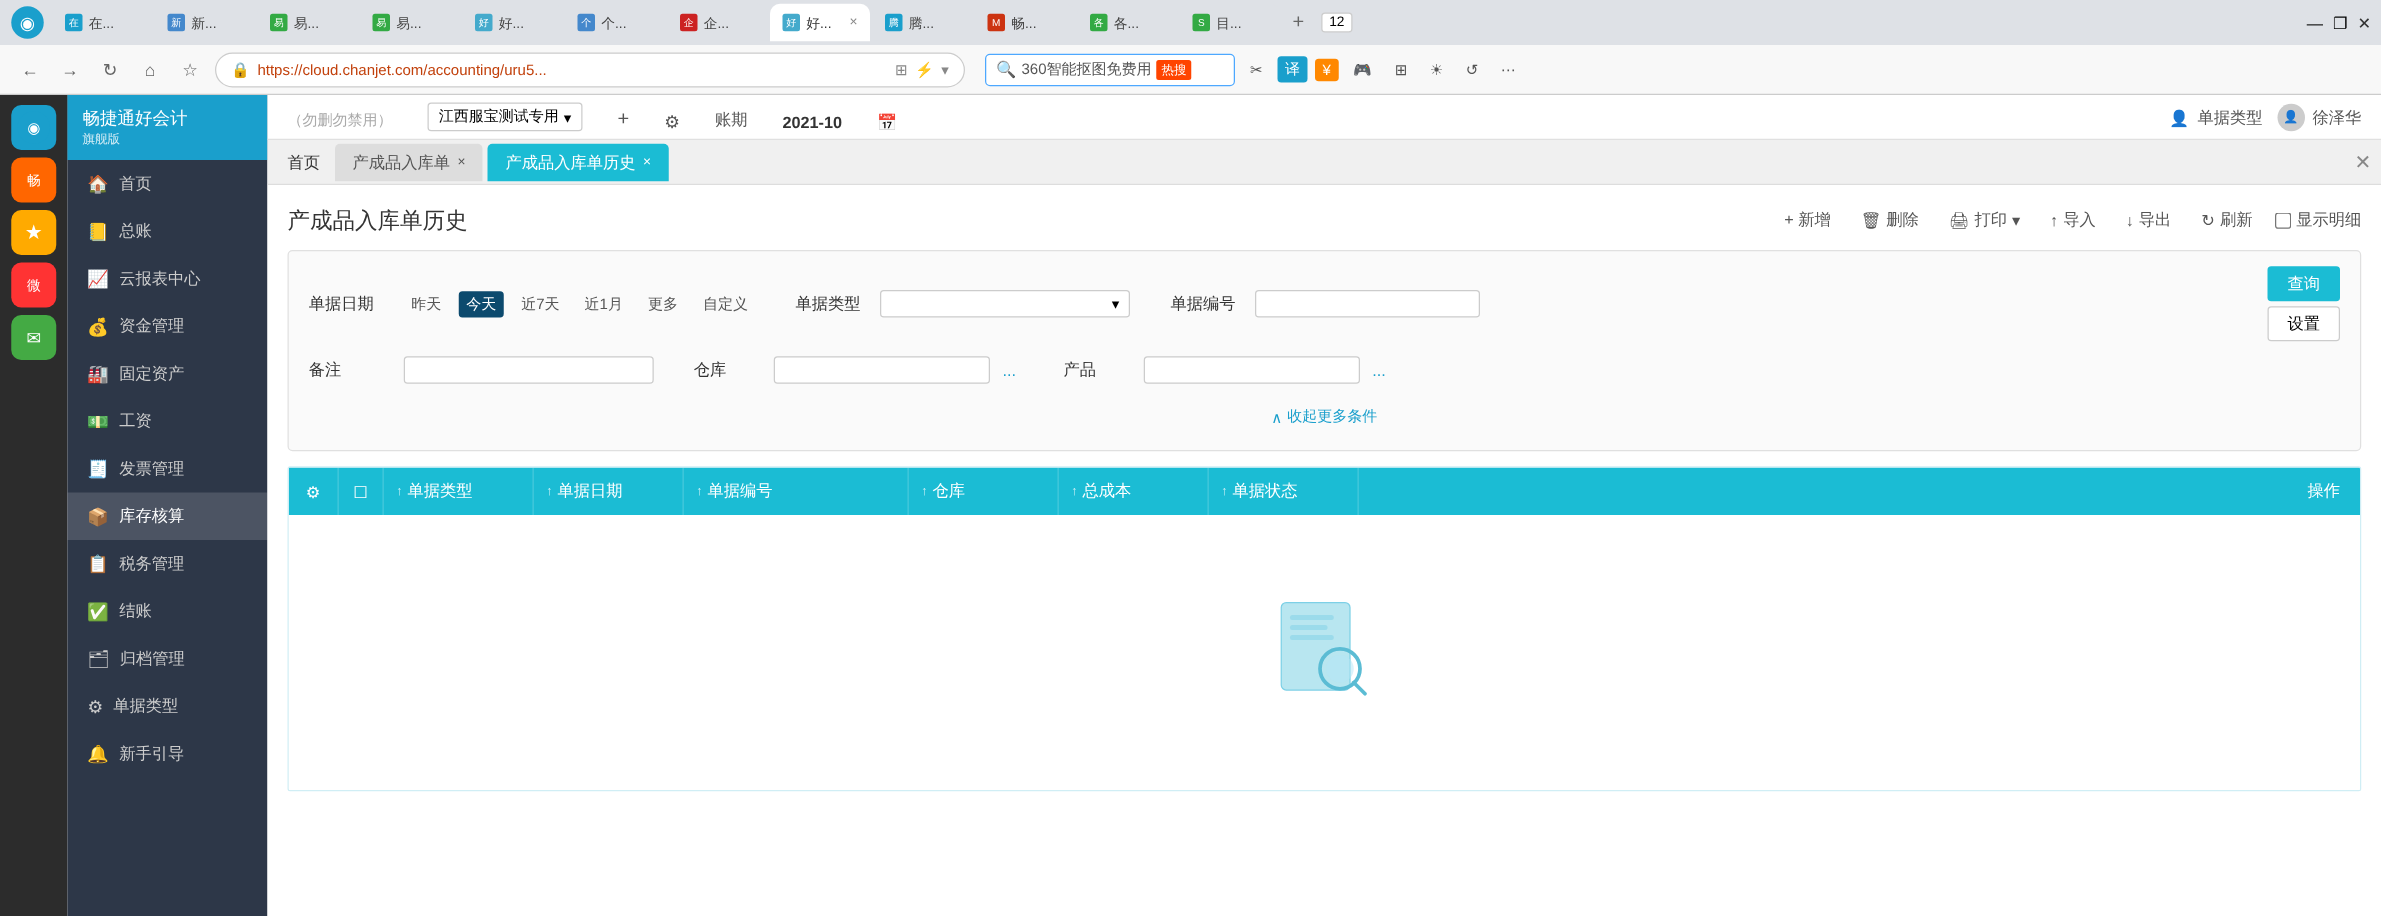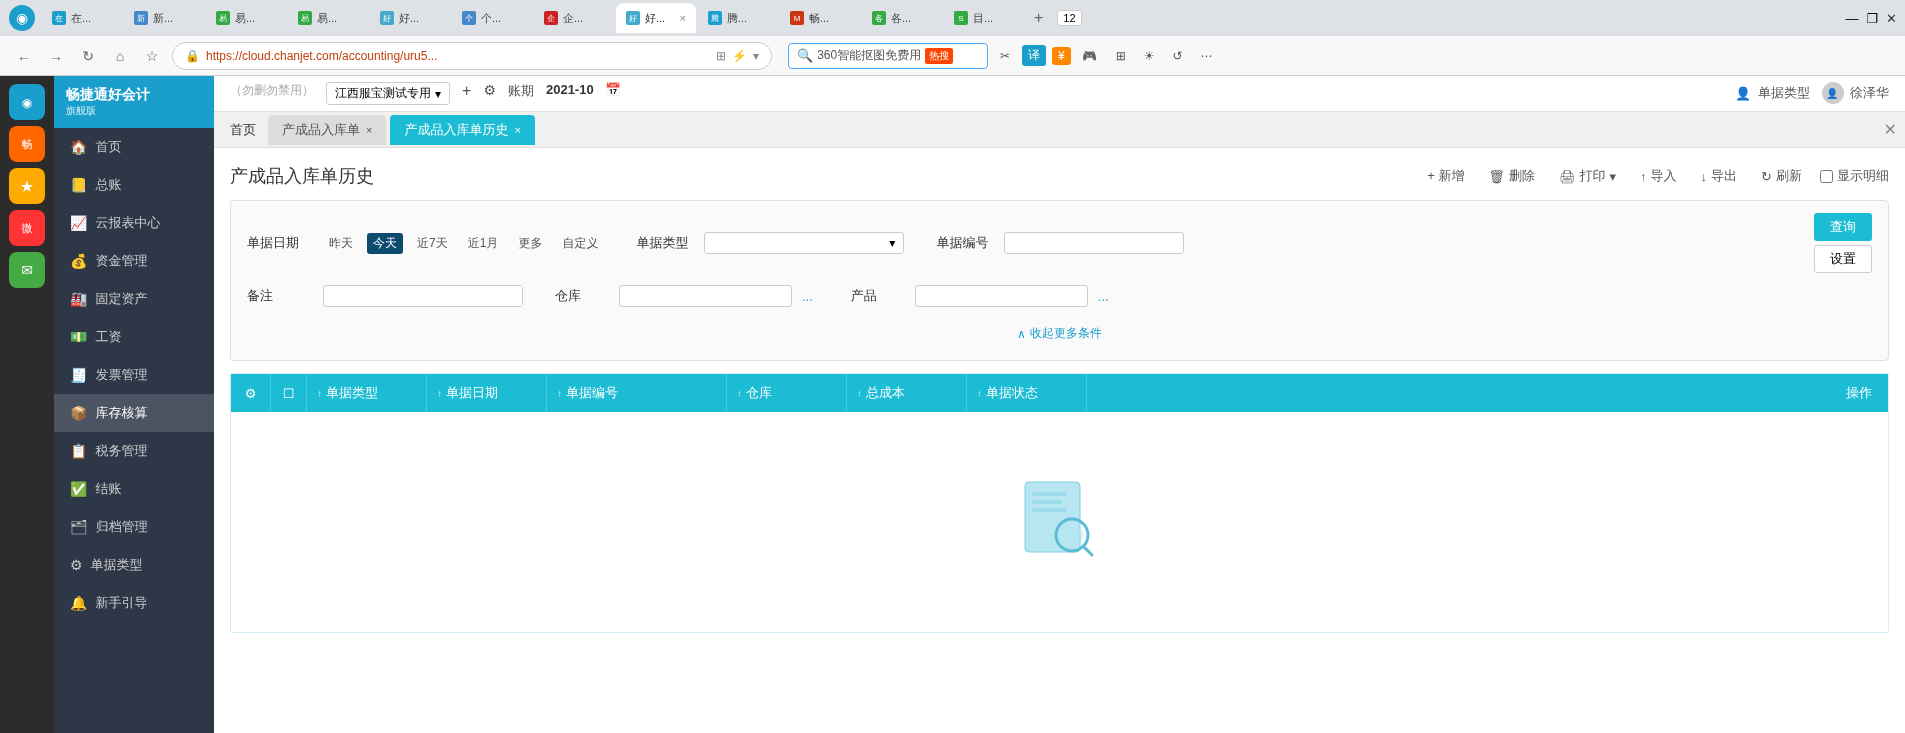--- a/index.html
+++ b/index.html
@@ -33,21 +33,21 @@
     .hot-tag { background: #ff4400; color: #fff; font-size: 10px; padding: 1px 4px; border-radius: 2px; }
 
     
     .app-layout { display: flex; height: calc(733px - 76px); }
     .app-icons { width: 54px; background: #2c2c2c; display: flex; flex-direction: column; align-items: center; padding: 8px 0; gap: 6px; }
     .app-icon { width: 36px; height: 36px; border-radius: 8px; display: flex; align-items: center; justify-content: center; cursor: pointer; font-size: 10px; color: #fff; }
 
     
     .left-nav { width: 160px; background: #2d3748; color: #fff; display: flex; flex-direction: column; }
     .nav-header { background: #1a9fcc; padding: 10px 12px; display: flex; align-items: center; gap: 8px; }
-    .nav-header-title { font-size: 14px; font-weight: bold; color: #fff; }
+    .nav-header-title { font-size: 14px; font-weight: normal; color: #fff; }
     .nav-header-sub { font-size: 10px; color: rgba(255,255,255,0.8); }
     .nav-item { display: flex; align-items: center; gap: 8px; padding: 10px 16px; cursor: pointer; color: #ccc; font-size: 13px; }
     .nav-item.active { background: rgba(255,255,255,0.15); color: #fff; }
     .nav-item-icon { font-size: 14px; }
 
     
     .main-content { flex: 1; background: #f5f5f5; display: flex; flex-direction: column; overflow: hidden; }
 
     
     .inner-tab-bar { display: flex; align-items: center; background: #f0f0f0; border-bottom: 1px solid #ddd; height: 36px; padding: 0 8px; gap: 4px; }
@@ -87,21 +87,21 @@
     .th-cell { display: flex; align-items: center; gap: 4px; padding: 0 10px; font-size: 13px; cursor: pointer; height: 100%; border-right: 1px solid rgba(255,255,255,0.2); }
     .th-cell:last-child { border-right: none; }
     .th-checkbox { width: 36px; justify-content: center; }
     .th-settings { width: 40px; justify-content: center; }
     .th-sort { font-size: 10px; color: rgba(255,255,255,0.8); }
     .th-actions { margin-left: auto; padding-right: 16px; }
     .table-body { min-height: 200px; background: #fff; display: flex; align-items: center; justify-content: center; }
     .empty-state { display: flex; flex-direction: column; align-items: center; gap: 12px; color: #999; }
 
     
-    .account-bar { background: #fff; border-bottom: 1px solid #e0e0e0; padding: 6px 16px; display: flex; align-items: flex-start; gap: 12px; font-size: 13px; }
+    .account-bar { background: #fff; border-bottom: 1px solid #e0e0e0; padding: 6px 16px; display: flex; align-items: flex-end; gap: 28px; font-size: 13px; }
     .account-select { border: 1px solid #ccc; border-radius: 3px; padding: 2px 8px; font-size: 12px; display: flex; align-items: center; gap: 4px; cursor: pointer; background: #fff; }
     .period-label { color: #555; }
     .period-value { color: #333; font-weight: bold; }
     .account-actions { margin-left: auto; display: flex; align-items: center; gap: 12px; }
     .user-info { display: flex; align-items: center; gap: 6px; color: #555; font-size: 13px; cursor: pointer; }
 
     
     ::-webkit-scrollbar { width: 6px; height: 6px; }
     ::-webkit-scrollbar-track { background: #f0f0f0; }
     ::-webkit-scrollbar-thumb { background: #ccc; border-radius: 3px; }

